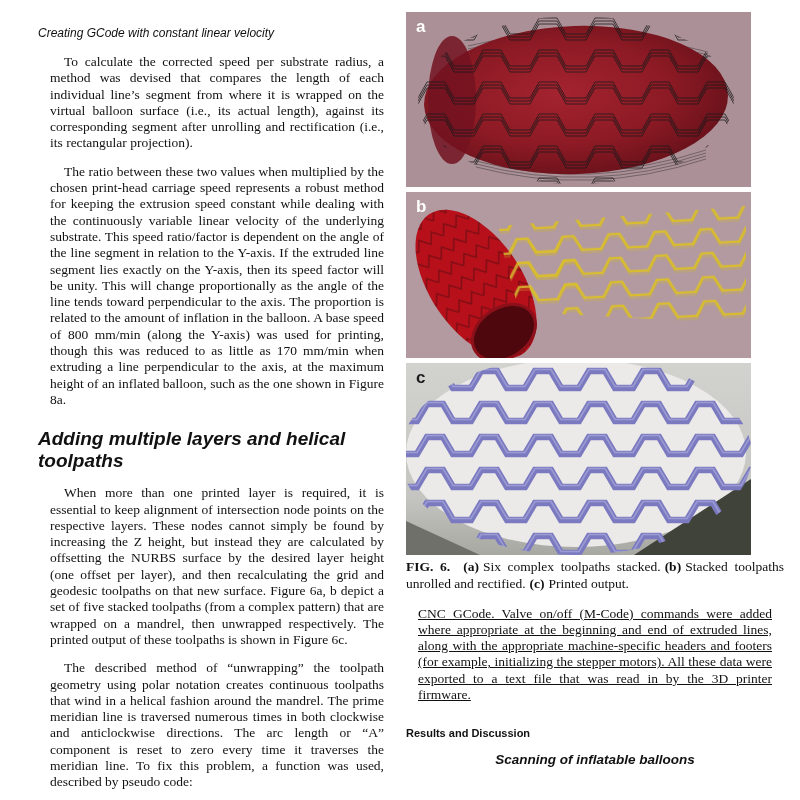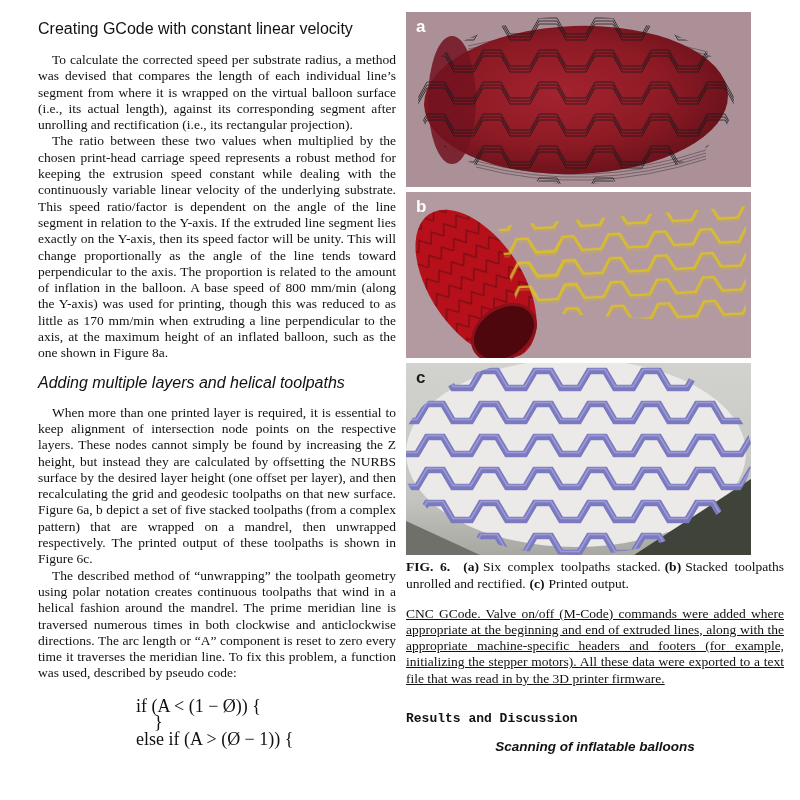--- a/index.html
+++ b/index.html
@@ -2,27 +2,27 @@
 <html><head>
 <meta charset="utf-8">
 <style>
   html,body{margin:0;padding:0;background:#ffffff;}
   #page{position:relative;width:800px;height:800px;background:#ffffff;overflow:hidden;
         font-family:"Liberation Serif",serif;color:#111;}
   
   .col-left{position:absolute;left:38px;top:12px;width:358px;}
   .col-right{position:absolute;left:406px;top:12px;width:378px;}
   
-  p.body{margin:0;font-size:13.5px;line-height:16.3px;text-align:justify;}
+  p.body{margin:12px;font-size:13.5px;line-height:16.3px;text-align:justify;}
   p.indent{text-indent:14px;}
-  .subhead{font-family:"Liberation Sans",sans-serif;font-weight:normal;
-           font-size:16px;margin:8px 0 14px 0;}
-  .subhead2{font-family:"Liberation Sans",sans-serif;font-style:italic;font-weight:normal;
-            font-size:16px;margin:12px 0 13px 0;}
-  .results-head{font-family:Liberation Mono, monospace;font-weight:bold;font-size:13px;
+  .subhead{font-family:"Liberation Sans",sans-serif;font-style:italic;font-weight:normal;
+           font-size:12px;margin:14px 0 14px 0;}
+  .subhead2{font-family:"Liberation Sans",sans-serif;font-style:italic;font-weight:bold;
+            font-size:19px;margin:20px 0 13px 0;}
+  .results-head{font-family:Liberation Sans, sans-serif;font-weight:bold;font-size:11px;
             margin:24px 0 0 0;}
   .scan-head{font-family:"Liberation Sans",sans-serif;font-style:italic;font-size:13.5px;
             margin:13px 0 0 0;text-align:center;}
   
   .code{margin:16px 0 0 98px;font-size:18px;line-height:16.5px;}
   .code div{white-space:pre;}
   
   .figure{width:345px;}
   .panel{position:relative;font-size:0;line-height:0;}
   .panel + .panel{margin-top:5px;}

